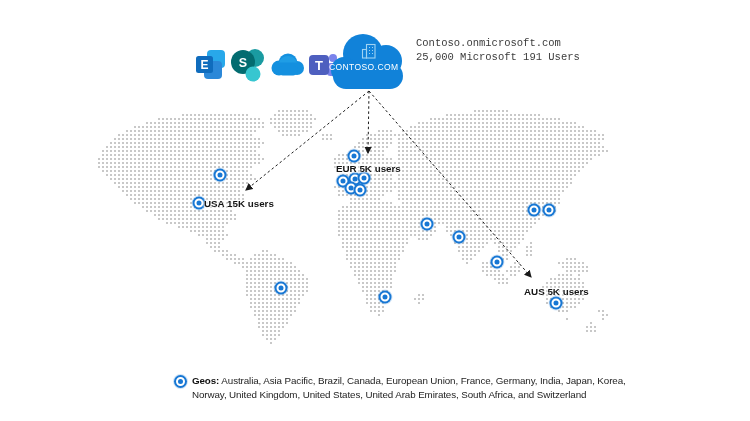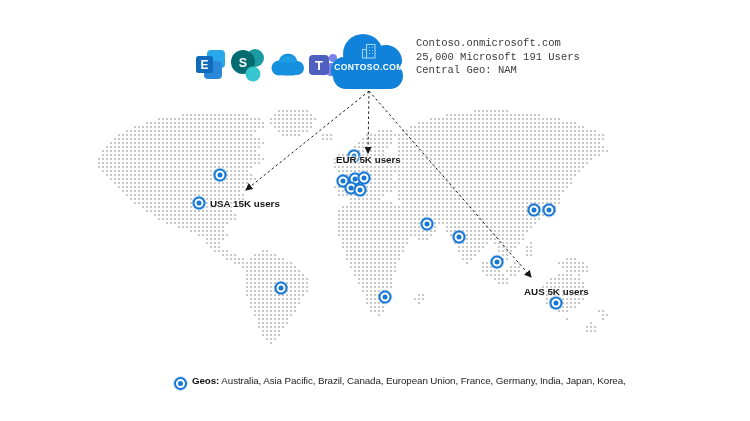--- a/index.html
+++ b/index.html
@@ -6,35 +6,35 @@
   .stage{position:relative;width:750px;height:421px;background:#fff;overflow:hidden;
          font-family:"Liberation Sans",sans-serif;}
   .stage svg{display:block;}
   
   .apps{position:absolute;left:194px;top:44px;width:140px;height:40px;display:flex;align-items:center;gap:2px;}
   .appicon{flex:0 0 auto;}
   
   .cloud{position:absolute;left:329px;top:29px;width:80px;height:64px;}
   .cloud .cloud-shape{position:absolute;left:0;top:0;}
   .cloud .bld{position:absolute;left:32px;top:14px;}
-  .cloud-label{position:absolute;left:0;top:33px;width:80px;text-align:center;
-               color:#fff;font-weight:bold;font-size:8.5px;letter-spacing:.4px;}
+  .cloud-label{position:absolute;left:0;top:33px;width:80px;text-align:left;
+               color:#fff;font-weight:normal;font-size:8.5px;letter-spacing:.4px;}
   
   .tenant{position:absolute;left:416px;top:37px;font-size:10.5px;line-height:13.6px;color:#3c3c3c;font-family:Liberation Mono, monospace;}
   
   #mapsvg{position:absolute;left:0;top:0;}
   
   .pin{display:inline-block;width:5px;height:5px;background:#1777d4;border:2px solid #fff;
        border-radius:50%;box-shadow:0 0 0 2px #1777d4,0 0 0 3px rgba(23,119,212,.2);}
   .abs{position:absolute;transform:translate(-50%,-50%);}
   .geo-label{position:absolute;transform:translateY(-50%);white-space:nowrap;
              font-size:9.8px;font-weight:bold;color:#161616;
              text-shadow:0 0 2px #fff,0 0 2px #fff,0 0 3px #fff,0 0 4px #fff;}
   
-  .legend{position:absolute;left:176px;top:374px;display:flex;align-items:flex-end;}
+  .legend{position:absolute;left:176px;top:374px;display:flex;align-items:flex-start;}
   .legend .pin{margin:3px 7px 0 0;}
   .legend-text{font-size:9.8px;line-height:13.5px;color:#232323;letter-spacing:-0.1px;}
   .legend-text b{color:#111;}
 </style>
 </head>
 <body>
 
 <div class="stage">
 
   <svg id="mapsvg" width="750" height="421" viewBox="0 0 750 421">
@@ -96,45 +96,45 @@
         <rect x="1.5" y="6.5" width="4" height="8.5"></rect>
         <path d="M8 4.5h1M11 4.5h1M8 7.5h1M11 7.5h1M8 10.5h1M11 10.5h1"></path>
       </g>
     </svg>
     <div class="cloud-label">CONTOSO.COM</div>
   </div>
 
   <div class="tenant">
     <div>Contoso.onmicrosoft.com</div>
     <div>25,000 Microsoft 191 Users</div>
-    <div>Central Geo: NAM</div>
   </div>
 
   <div id="overlay">
       <span class="pin abs" style="left: 199px; top: 203px;"></span>
       <span class="pin abs" style="left: 220px; top: 175px;"></span>
       <span class="pin abs" style="left: 281px; top: 288px;"></span>
       <span class="pin abs" style="left: 354px; top: 156px;"></span>
       <span class="pin abs" style="left: 343px; top: 181px;"></span>
       <span class="pin abs" style="left: 355px; top: 179px;"></span>
       <span class="pin abs" style="left: 364px; top: 178px;"></span>
       <span class="pin abs" style="left: 351px; top: 188px;"></span>
       <span class="pin abs" style="left: 360px; top: 190px;"></span>
       <span class="pin abs" style="left: 385px; top: 297px;"></span>
       <span class="pin abs" style="left: 427px; top: 224px;"></span>
       <span class="pin abs" style="left: 459px; top: 237px;"></span>
       <span class="pin abs" style="left: 534px; top: 210px;"></span>
       <span class="pin abs" style="left: 549px; top: 210px;"></span>
       <span class="pin abs" style="left: 497px; top: 262px;"></span>
       <span class="pin abs" style="left: 556px; top: 303px;"></span>
-      <div class="geo-label" style="left: 210px; top: 203px;">USA 15K users</div>
-      <div class="geo-label" style="left: 336px; top: 159px;">EUR 5K users</div>
+      <div class="geo-label" style="left: 204px; top: 203px;">USA 15K users</div>
+      <div class="geo-label" style="left: 336px; top: 168px;">EUR 5K users</div>
       <div class="geo-label" style="left: 524px; top: 291px;">AUS 5K users</div>
     </div>
 
   <div class="legend">
     <span class="pin"></span>
     <div class="legend-text">
       <b>Geos:</b>
       <span>Australia, Asia Pacific, Brazil, Canada, European Union, France, Germany, India, Japan, Korea,</span><br>
+      <span>Norway, United Kingdom, United States, United Arab Emirates, South Africa, and Switzerland</span>
     </div>
   </div>
 </div>
 
 </body></html>

